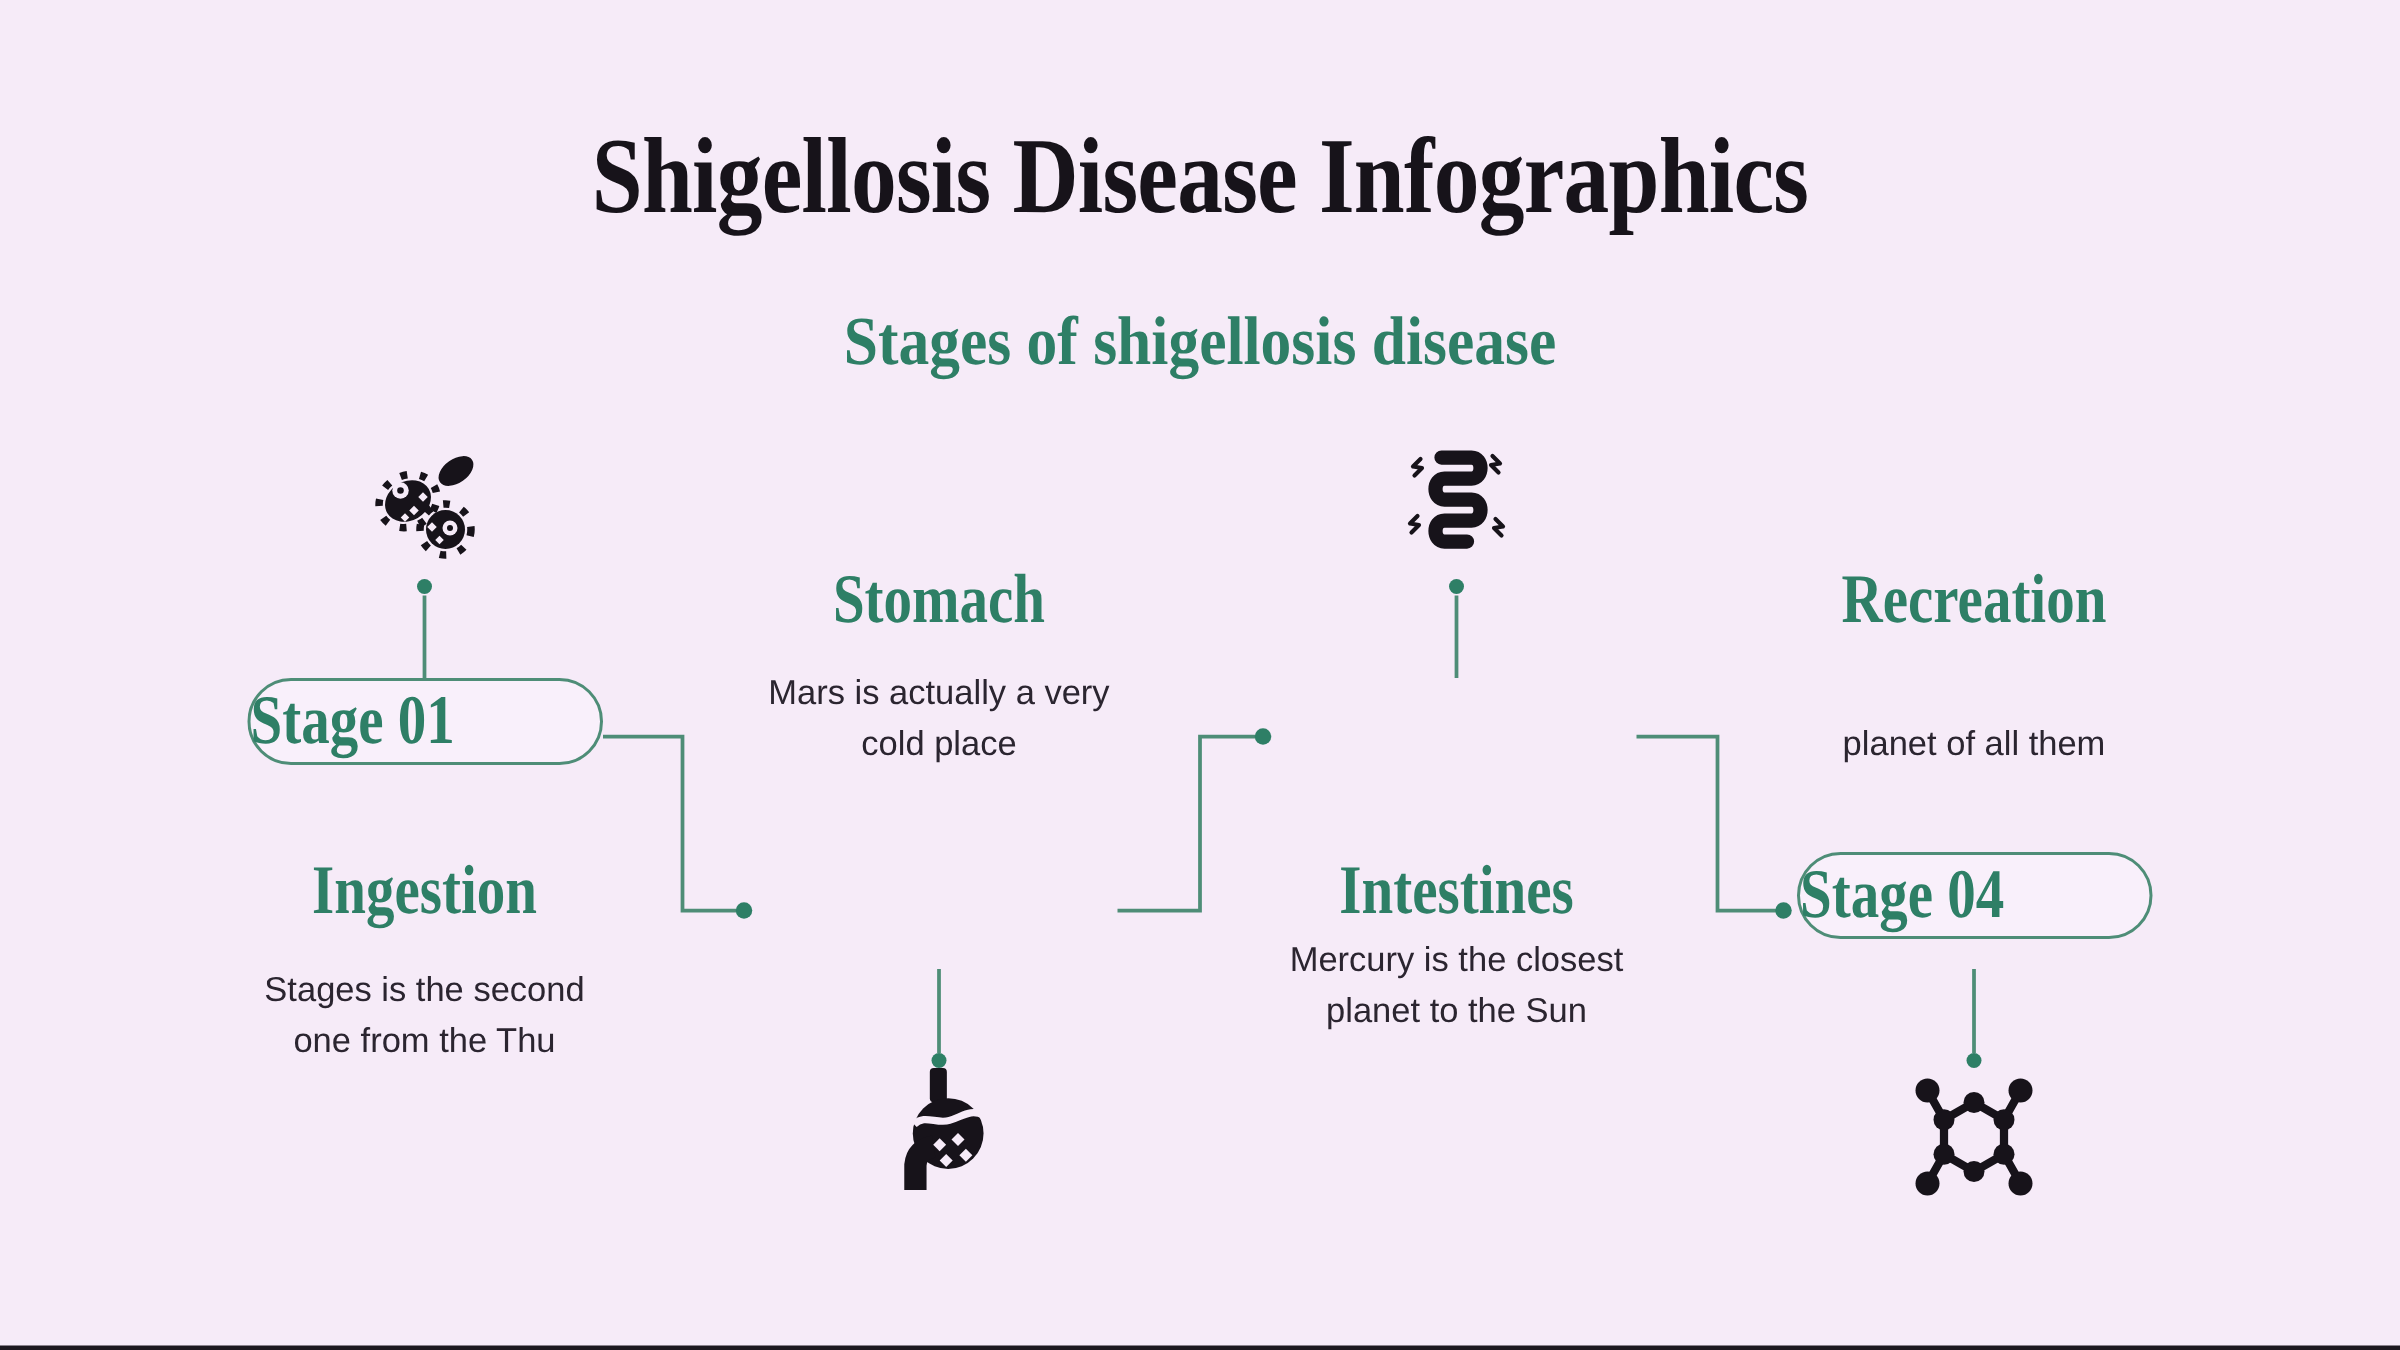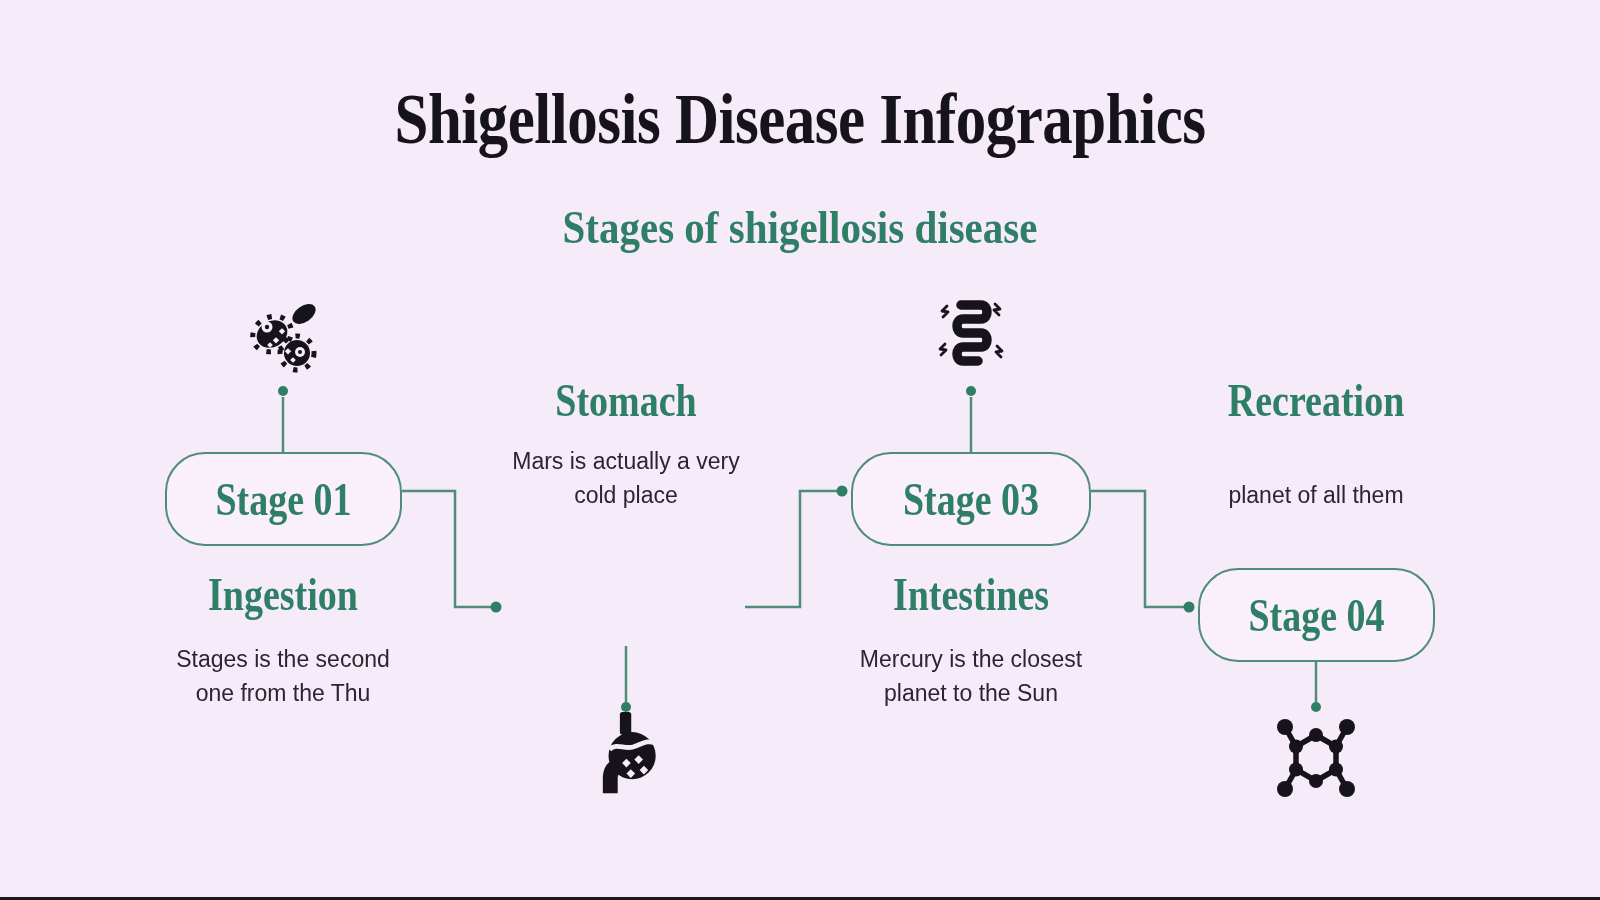--- a/index.html
+++ b/index.html
@@ -25,24 +25,24 @@
     font-size:61px;letter-spacing:-0.5px;color:var(--ink);
     transform:scaleY(1.18);transform-origin:50% 50%;
   }
   .subtitle{
     position:absolute;left:0;right:0;top:203px;text-align:center;
     font-family:"Liberation Serif",serif;font-weight:700;
     font-size:41px;color:var(--text-green);
     transform:scaleY(1.12);transform-origin:50% 50%;
   }
   .pill{
-    position:absolute;height:94px;box-sizing:border-box;
+    position:absolute;height:58px;box-sizing:border-box;
     border:2.5px solid var(--line-green);border-radius:40px;
     background:var(--pill-bg);
-    display:flex;align-items:center;justify-content:center;
+    display:flex;align-items:center;justify-content:flex-start;
   }
   .pill span{
     font-family:"Liberation Serif",serif;font-weight:700;
     font-size:38px;color:var(--text-green);
     transform:scaleY(1.22);transform-origin:50% 50%;white-space:nowrap;
   }
   .pill-1{left:165px;top:452px;width:237px;}
   .pill-2{left:508px;top:568px;width:237px;}
   .pill-3{left:851px;top:452px;width:240px;}
   .pill-4{left:1198px;top:568px;width:237px;}
@@ -55,21 +55,21 @@
   .heading-1{left:123px;top:572px;}
   .heading-2{left:466px;top:378px;}
   .heading-3{left:811px;top:572px;}
   .heading-4{left:1156px;top:378px;}
   .desc{
     position:absolute;width:320px;text-align:center;
     font-size:23px;line-height:34px;color:var(--body-text);
   }
   .desc-1{left:123px;top:642px;}
   .desc-2{left:466px;top:444px;}
-  .desc-3{left:811px;top:642px;}
+  .desc-3{left:811px;top:622px;}
   .desc-4{left:1156px;top:444px;}
   .icon{position:absolute;color:var(--ink);}
   .icon-1{left:241px;top:296px;width:84px;height:84px;}
   .icon-2{left:591px;top:712px;width:70px;height:83px;}
   .icon-3{left:936px;top:296px;width:70px;height:80px;}
   .icon-4{left:1272px;top:714px;width:88px;height:86px;}
   .connectors{position:absolute;left:0;top:0;width:1600px;height:900px;pointer-events:none;}
   .connectors path{stroke:var(--line-green);stroke-width:2.5;fill:none;}
   .connectors circle{fill:var(--dot-green);stroke:none;}
   .footer-bar{position:absolute;left:0;bottom:0;width:100%;height:3px;background:var(--footer-bar);}
@@ -164,23 +164,20 @@
 
   <svg class="icon icon-3" viewBox="0 0 70 80">
     <path d="M25,9 H45 C53,9 53,23 45,23 H27 C19,23 19,37 27,37 H45 C53,37 53,51 45,51 H27 C19,51 19,65 27,65 H42" fill="none" stroke="currentColor" stroke-width="9.5" stroke-linecap="round" stroke-linejoin="round"></path>
     <g fill="none" stroke="currentColor" stroke-width="2.8" stroke-linecap="round" stroke-linejoin="round">
       <path d="M11,10 L6,15 L12,16 L7,21"></path>
       <path d="M59,8 L64,13 L58,14 L63,19"></path>
       <path d="M9,48 L4,53 L10,54 L5,59"></path>
       <path d="M61,50 L66,55 L60,56 L65,61"></path>
     </g>
   </svg>
-  <div class="pill pill-3">
-    <span>Stage 03</span>
-  </div>
   <div class="heading heading-3">Intestines</div>
   <div class="desc desc-3">
     <span>Mercury is the closest</span><br>
     <span>planet to the Sun</span>
   </div>
 
   <div class="heading heading-4">Recreation</div>
   <div class="desc desc-4">
     <br>
     <span>planet of all them</span>

